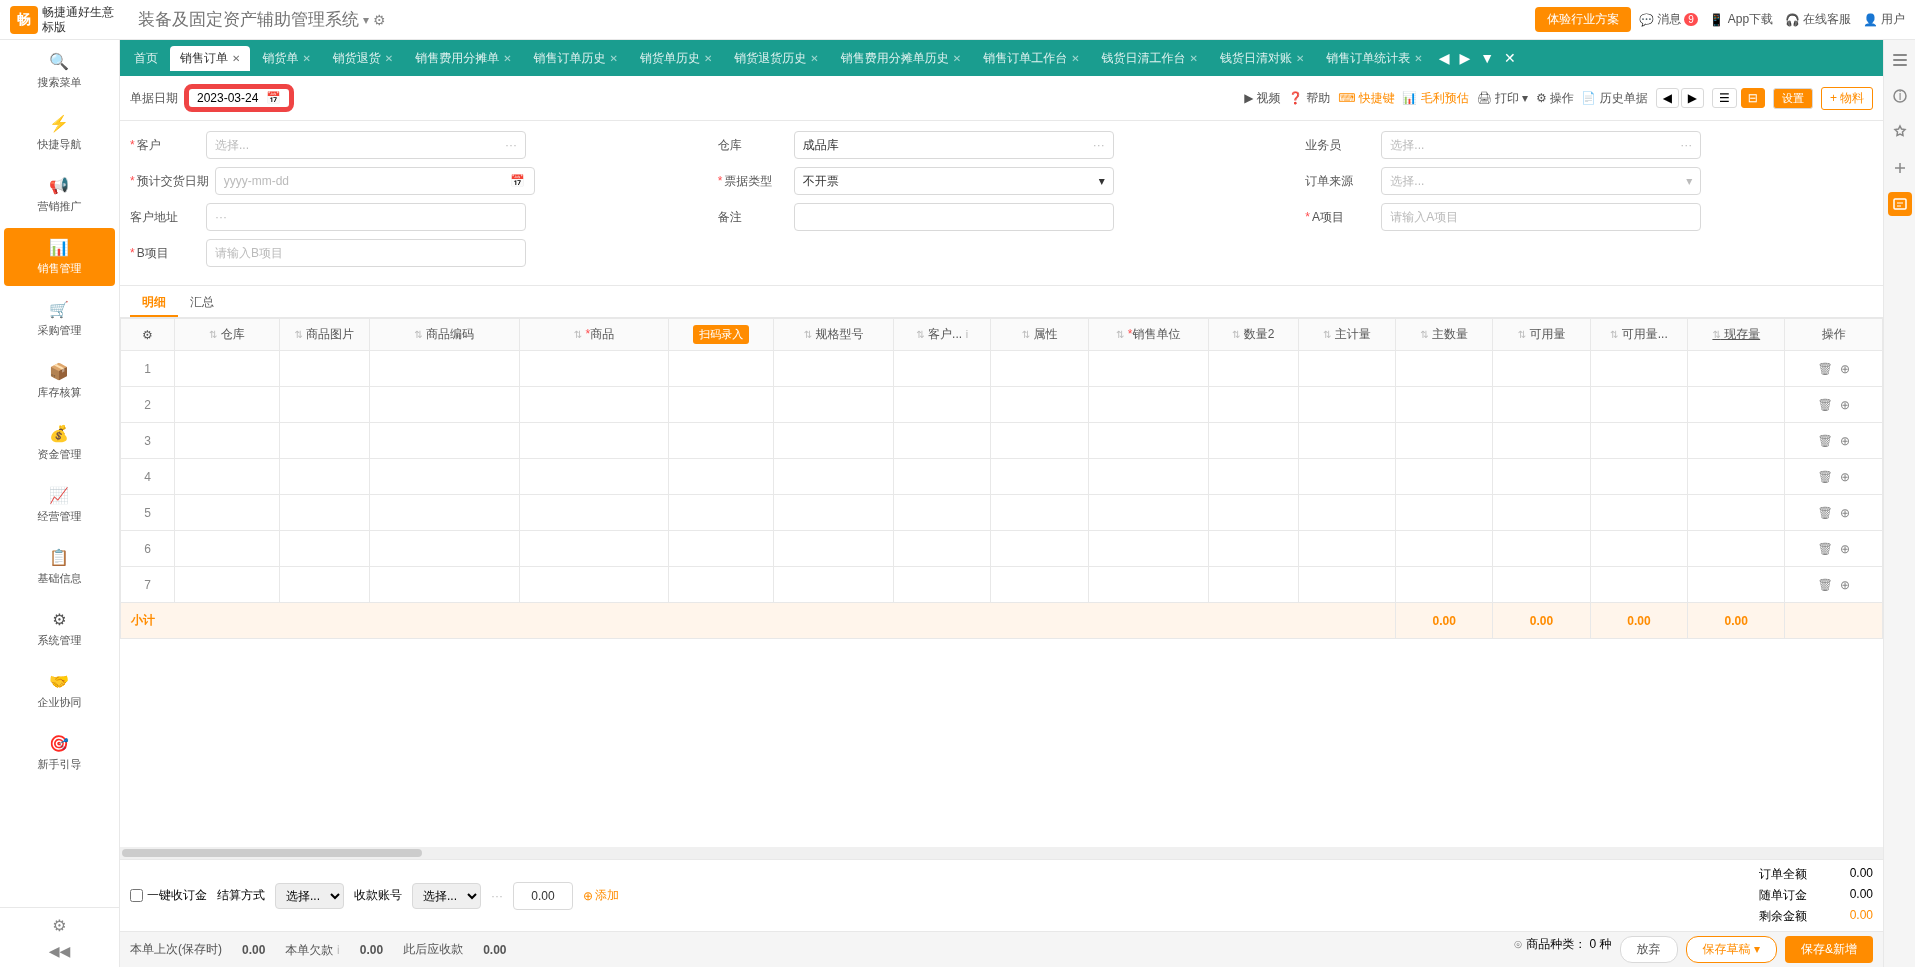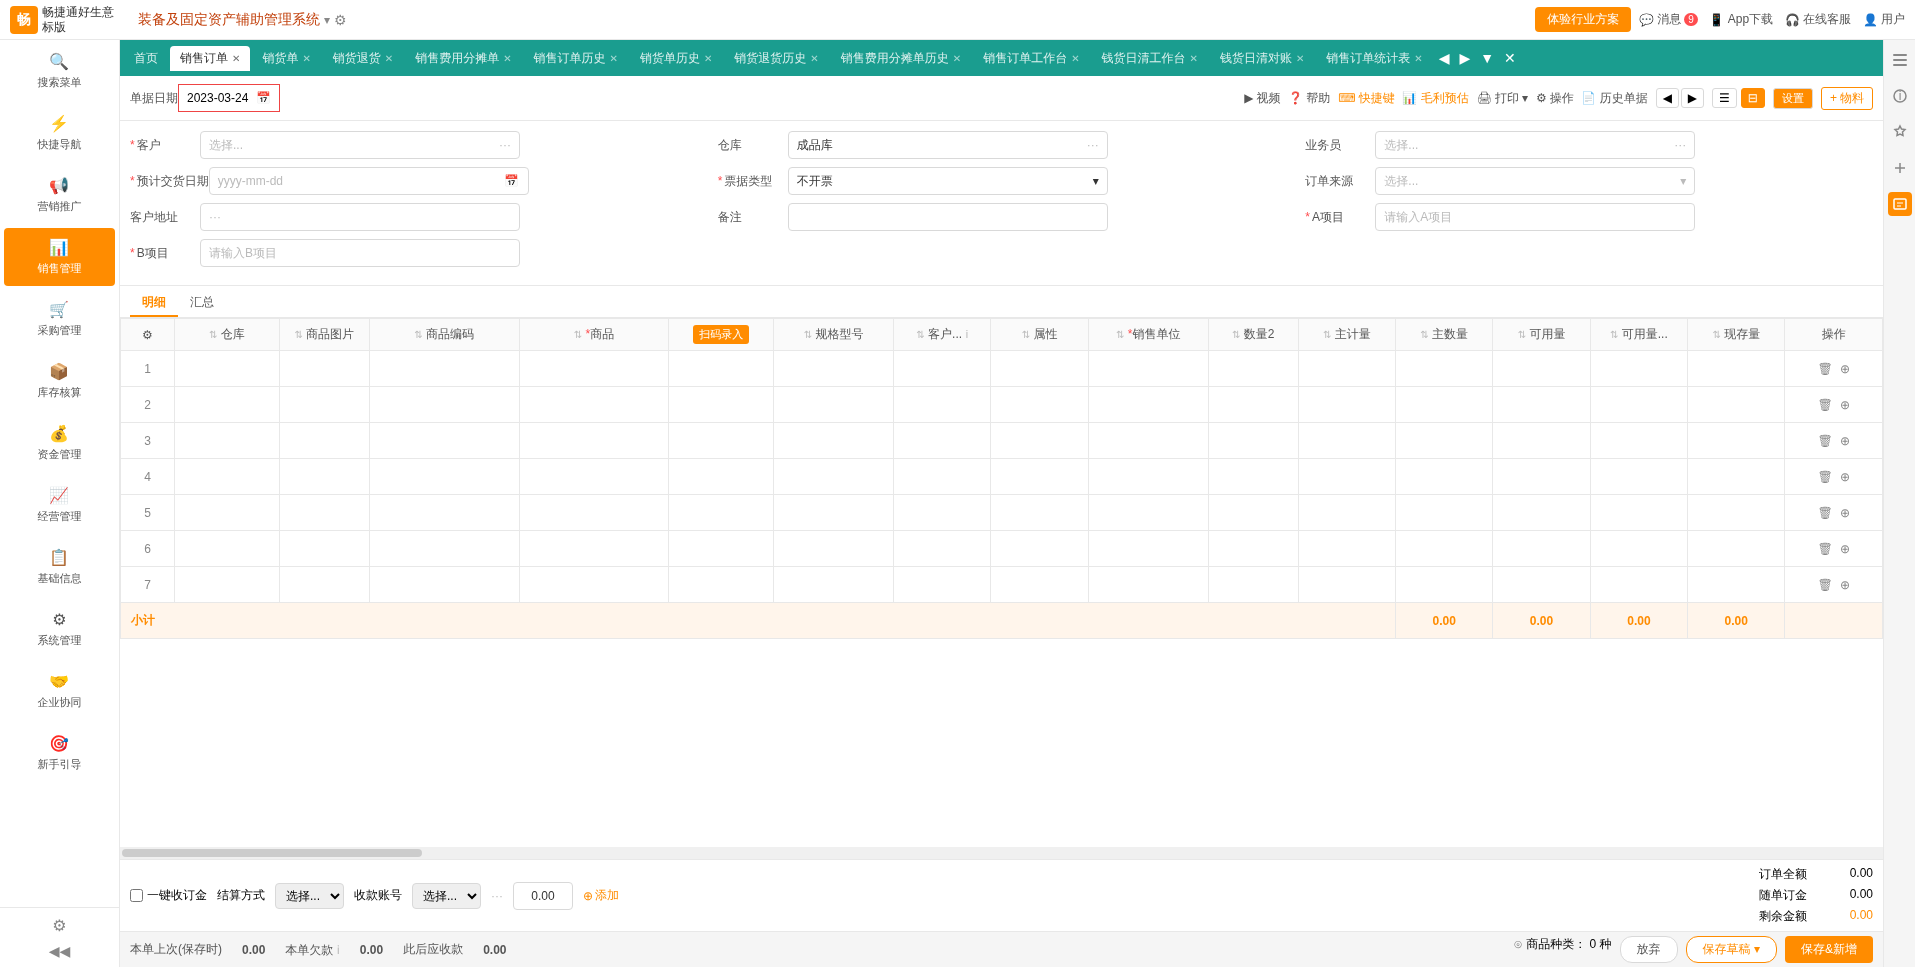--- a/index.html
+++ b/index.html
@@ -4,21 +4,21 @@
   <style>
     * { box-sizing: border-box; margin: 0; padding: 0; font-family: 'Microsoft YaHei', Arial, sans-serif; font-size: 12px; }
     body { display: flex; flex-direction: column; height: 967px; overflow: hidden; background: #f0f2f5; }
 
     
     .top-bar { height: 40px; background: #fff; display: flex; align-items: center; padding: 0 10px; border-bottom: 1px solid #e8e8e8; gap: 8px; }
     .logo-area { display: flex; align-items: center; gap: 4px; width: 120px; }
     .logo-icon { width: 28px; height: 28px; background: #ff8c00; border-radius: 4px; display: flex; align-items: center; justify-content: center; color: white; font-size: 14px; font-weight: bold; }
     .logo-text { font-size: 11px; color: #333; line-height: 1.2; }
     .system-title { flex: 1; display: flex; align-items: center; gap: 4px; }
-    .system-title-text { font-size: 14px; color: #c2410c; text-align: center; }
+    .system-title-text { font-size: 17px; color: #737373; text-align: center; }
     .btn-industry { background: #ff8c00; color: white; border: none; padding: 4px 12px; border-radius: 4px; cursor: pointer; font-size: 12px; }
     .top-icons { display: flex; align-items: center; gap: 12px; color: #555; }
     .top-icon-item { display: flex; align-items: center; gap: 3px; cursor: pointer; font-size: 12px; }
     .badge { background: #ff4d4f; color: white; border-radius: 8px; padding: 1px 4px; font-size: 10px; }
 
     
     .main-layout { display: flex; flex: 1; overflow: hidden; }
 
     
     .sidebar { width: 120px; background: #fff; border-right: 1px solid #e8e8e8; display: flex; flex-direction: column; }
@@ -43,22 +43,22 @@
     .page-content { flex: 1; display: flex; flex-direction: column; overflow: hidden; background: #fff; }
 
     
     .form-area { padding: 10px; border-bottom: 1px solid #e8e8e8; }
     .form-row { display: flex; align-items: center; gap: 0; margin-bottom: 8px; }
     .form-label { color: #555; white-space: nowrap; min-width: 70px; }
     .form-label.required::before { content: '*'; color: #ff4d4f; margin-right: 2px; }
     .form-input { border: 1px solid #d9d9d9; border-radius: 4px; padding: 3px 8px; min-width: 160px; color: #333; background: #fff; cursor: pointer; display: flex; align-items: center; justify-content: space-between; height: 28px; }
     .form-input.placeholder-text { color: #bbb; }
     .form-input-wide { min-width: 320px; }
-    .form-group { display: flex; align-items: center; flex: 1; }
-    .date-input { display: flex; align-items: center; gap: 4px; border: 1px solid #ef4444; border-radius: 0; padding: 3px 8px; background: #fff; height: 28px; }
+    .form-group { display: flex; align-items: center; gap: 6px; flex: 1; }
+    .date-input { display: flex; align-items: center; gap: 4px; border: 5px solid #ef4444; border-radius: 8px; padding: 3px 8px; background: #fff; height: 28px; }
 
     
     .detail-tabs { display: flex; align-items: center; padding: 4px 10px 0; border-bottom: 1px solid #e8e8e8; gap: 0; }
     .detail-tab { padding: 4px 12px; cursor: pointer; color: #555; border-bottom: 2px solid transparent; }
     .detail-tab.active { color: #ff8c00; border-bottom: 2px solid #ff8c00; font-weight: bold; }
 
     
     .table-container { flex: 1; overflow: auto; }
     .data-table { width: 100%; border-collapse: collapse; table-layout: fixed; }
     .data-table th { background: #fafafa; border: 1px solid #e8e8e8; padding: 6px 4px; text-align: center; white-space: nowrap; font-weight: normal; color: #555; position: sticky; top: 0; z-index: 10; }
@@ -105,21 +105,21 @@
     .col-scan { width: 70px; }
     .col-spec { width: 80px; }
     .col-customer { width: 65px; }
     .col-attr { width: 65px; }
     .col-unit { width: 80px; }
     .col-qty2 { width: 60px; }
     .col-main-unit { width: 65px; }
     .col-main-qty { width: 65px; }
     .col-avail { width: 65px; }
     .col-avail2 { width: 65px; }
-    .col-stock { width: 65px; }
+    .col-stock { width: 65px; text-decoration: underline; }
     .col-ops { width: 65px; }
 
     .sort-icon { color: #bbb; font-size: 10px; }
     .info-icon { color: #bbb; font-size: 11px; cursor: pointer; }
   </style>
 </head>
 <body>
 
 <div class="top-bar">
   <div class="logo-area">

